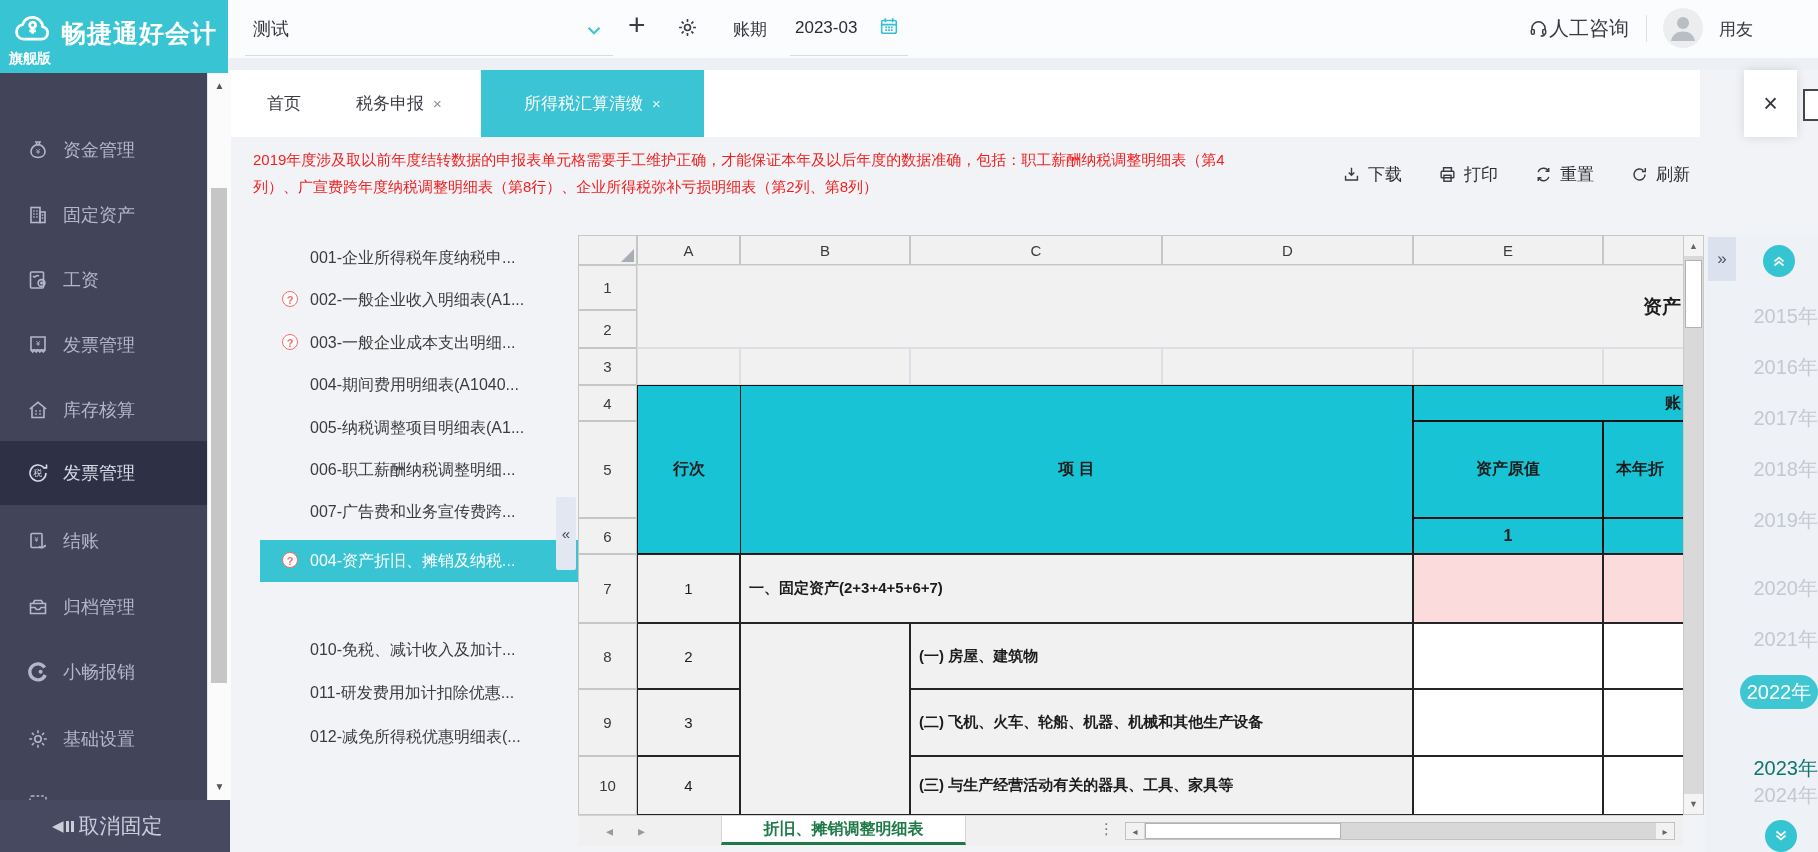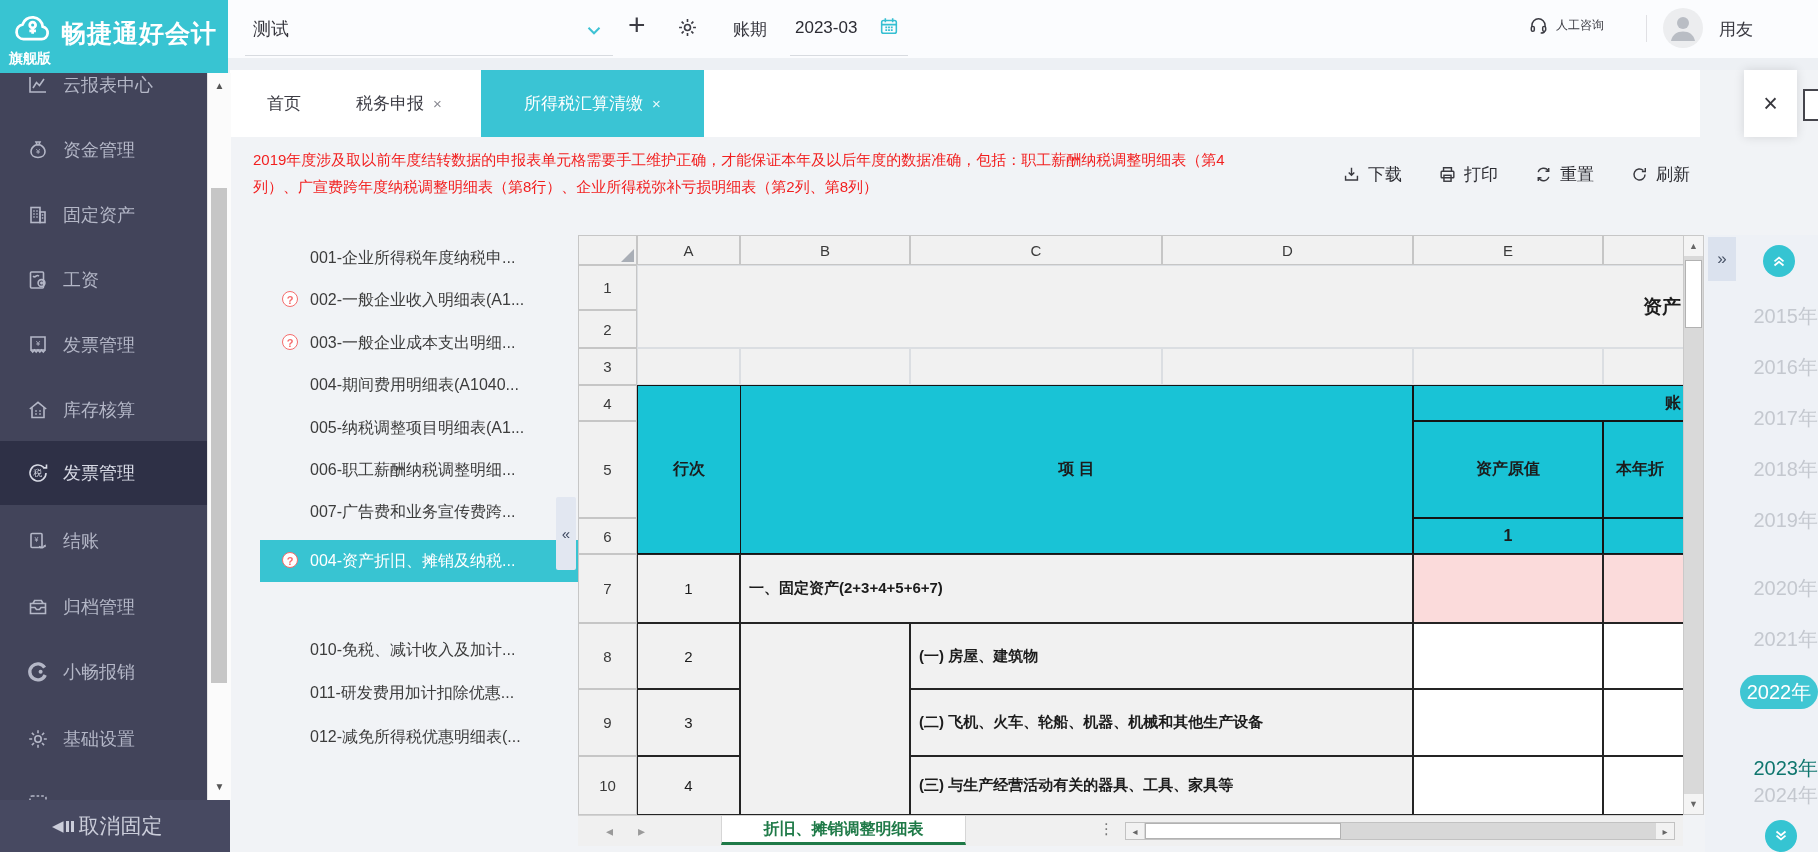--- a/index.html
+++ b/index.html
@@ -11,21 +11,21 @@
   .header{position:absolute;left:0;top:0;width:1818px;height:58px;background:#fbfcfe;}
   .acct-name{position:absolute;left:253px;top:17px;font-size:18px;color:#34343c;}
   .acct-chevron{position:absolute;left:583px;top:20px;color:#3ec2d4;}
   .acct-line{position:absolute;left:245px;top:55px;width:368px;height:1px;background:#d8dbe0;}
   .plus-btn{position:absolute;left:628px;top:8px;font-size:30px;font-weight:300;color:#3c3c44;cursor:pointer;}
   .gear-btn{position:absolute;left:676px;top:16px;color:#3c3c44;}
   .period-label{position:absolute;left:733px;top:18px;font-size:17px;color:#34343c;}
   .period-value{position:absolute;left:795px;top:18px;font-size:17px;color:#2b2b33;}
   .cal-icon{position:absolute;left:878px;top:15px;color:#35bfd2;}
   .period-line{position:absolute;left:790px;top:55px;width:118px;height:1px;background:#d8dbe0;}
-  .support{position:absolute;left:1528px;top:15px;display:flex;align-items:center;gap:7px;color:#3a3a42;font-size:12px;}
+  .support{position:absolute;left:1528px;top:15px;display:flex;align-items:center;color:#3a3a42;font-size:20px;}
   .hdr-divider{position:absolute;left:1646px;top:15px;width:1px;height:27px;background:#e0e0e4;}
   .avatar{position:absolute;left:1663px;top:8px;width:40px;height:40px;border-radius:50%;background:#ecedef;overflow:hidden;}
   .username{position:absolute;left:1719px;top:18px;font-size:17px;color:#3a3a42;}
 
   
   .logo{position:absolute;left:0;top:0;width:228px;height:73px;background:#38c4d2;color:#fff;z-index:8;}
   .logo-title{position:absolute;left:61px;top:17px;font-size:25px;font-weight:700;letter-spacing:1px;}
   .logo-badge{position:absolute;left:9px;top:50px;font-size:14px;font-weight:700;}
   .logo-cloud{position:absolute;left:12px;top:9px;color:#fff;}
 
@@ -170,27 +170,20 @@
         <path d="M6.5 17.5a4.3 4.3 0 0 1-.6-8.5 6 6 0 0 1 11.7 1.2 3.7 3.7 0 0 1-.6 7.3z"></path>
         <circle cx="11.8" cy="9.3" r="1.7"></circle>
         <path d="M11.8 11v3.4 M9.9 12.7h3.8"></path>
       </svg>
     </span>
     <span class="logo-title">畅捷通好会计</span>
     <span class="logo-badge">旗舰版</span>
   </div>
 
   <div class="sidebar">
-    <div class="sitem" style="top:-20px">
-      <svg width="24" height="24" viewBox="0 0 24 24" stroke="currentColor" fill="none" stroke-width="1.6">
-        <path d="M4 4v15h16"></path>
-          <path d="M7 15l3.5-5.5 3 3L18 6"></path>
-      </svg>
-      <span class="slbl">云报表中心</span>
-    </div>
     <div class="sitem" style="top:45px">
       <svg width="24" height="24" viewBox="0 0 24 24" stroke="currentColor" fill="none" stroke-width="1.6">
         <path d="M10 4h4l-1.4 3h-1.2z M9.6 7C6.7 8.6 5 11.1 5 13.8 5 17.2 8 19.5 12 19.5s7-2.3 7-5.7c0-2.7-1.7-5.2-4.6-6.8z"></path>
         <text x="12" y="16.2" font-size="7.5" text-anchor="middle" stroke="none" fill="currentColor">¥</text>
       </svg>
       <span class="slbl">资金管理</span>
     </div>
     <div class="sitem" style="top:110px">
       <svg width="24" height="24" viewBox="0 0 24 24" stroke="currentColor" fill="none" stroke-width="1.6">
         <rect x="5" y="4.5" width="9" height="15"></rect>

